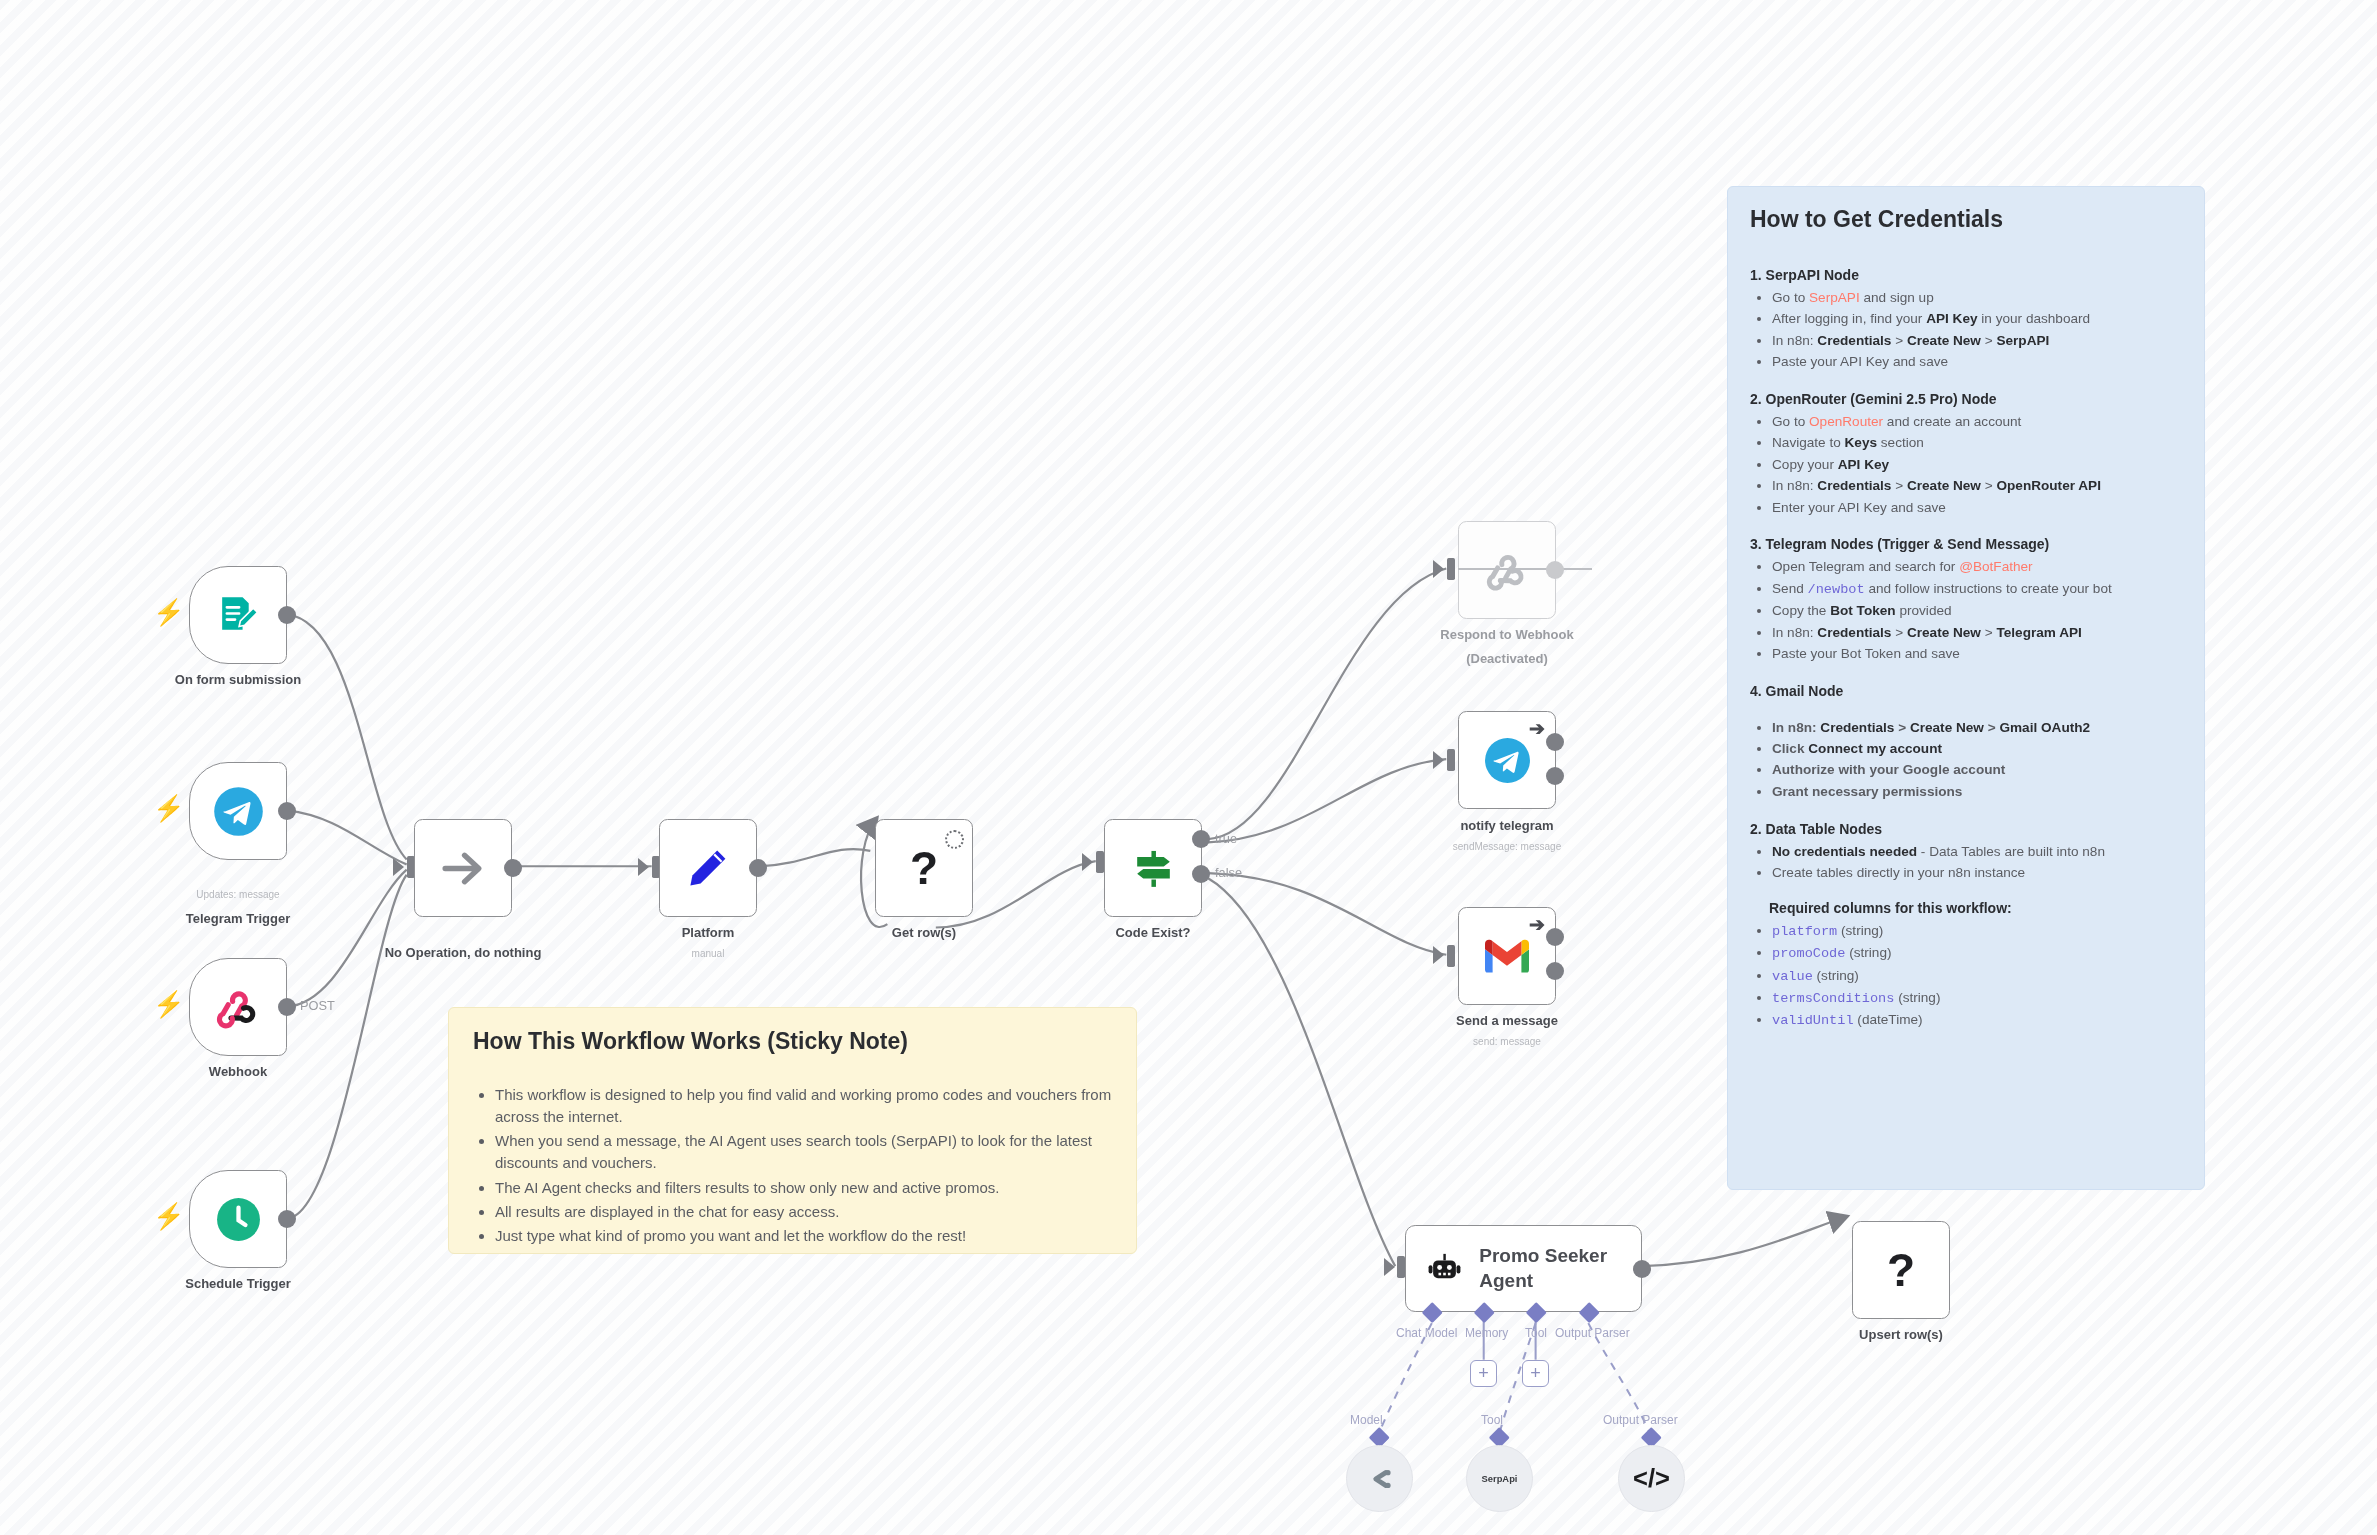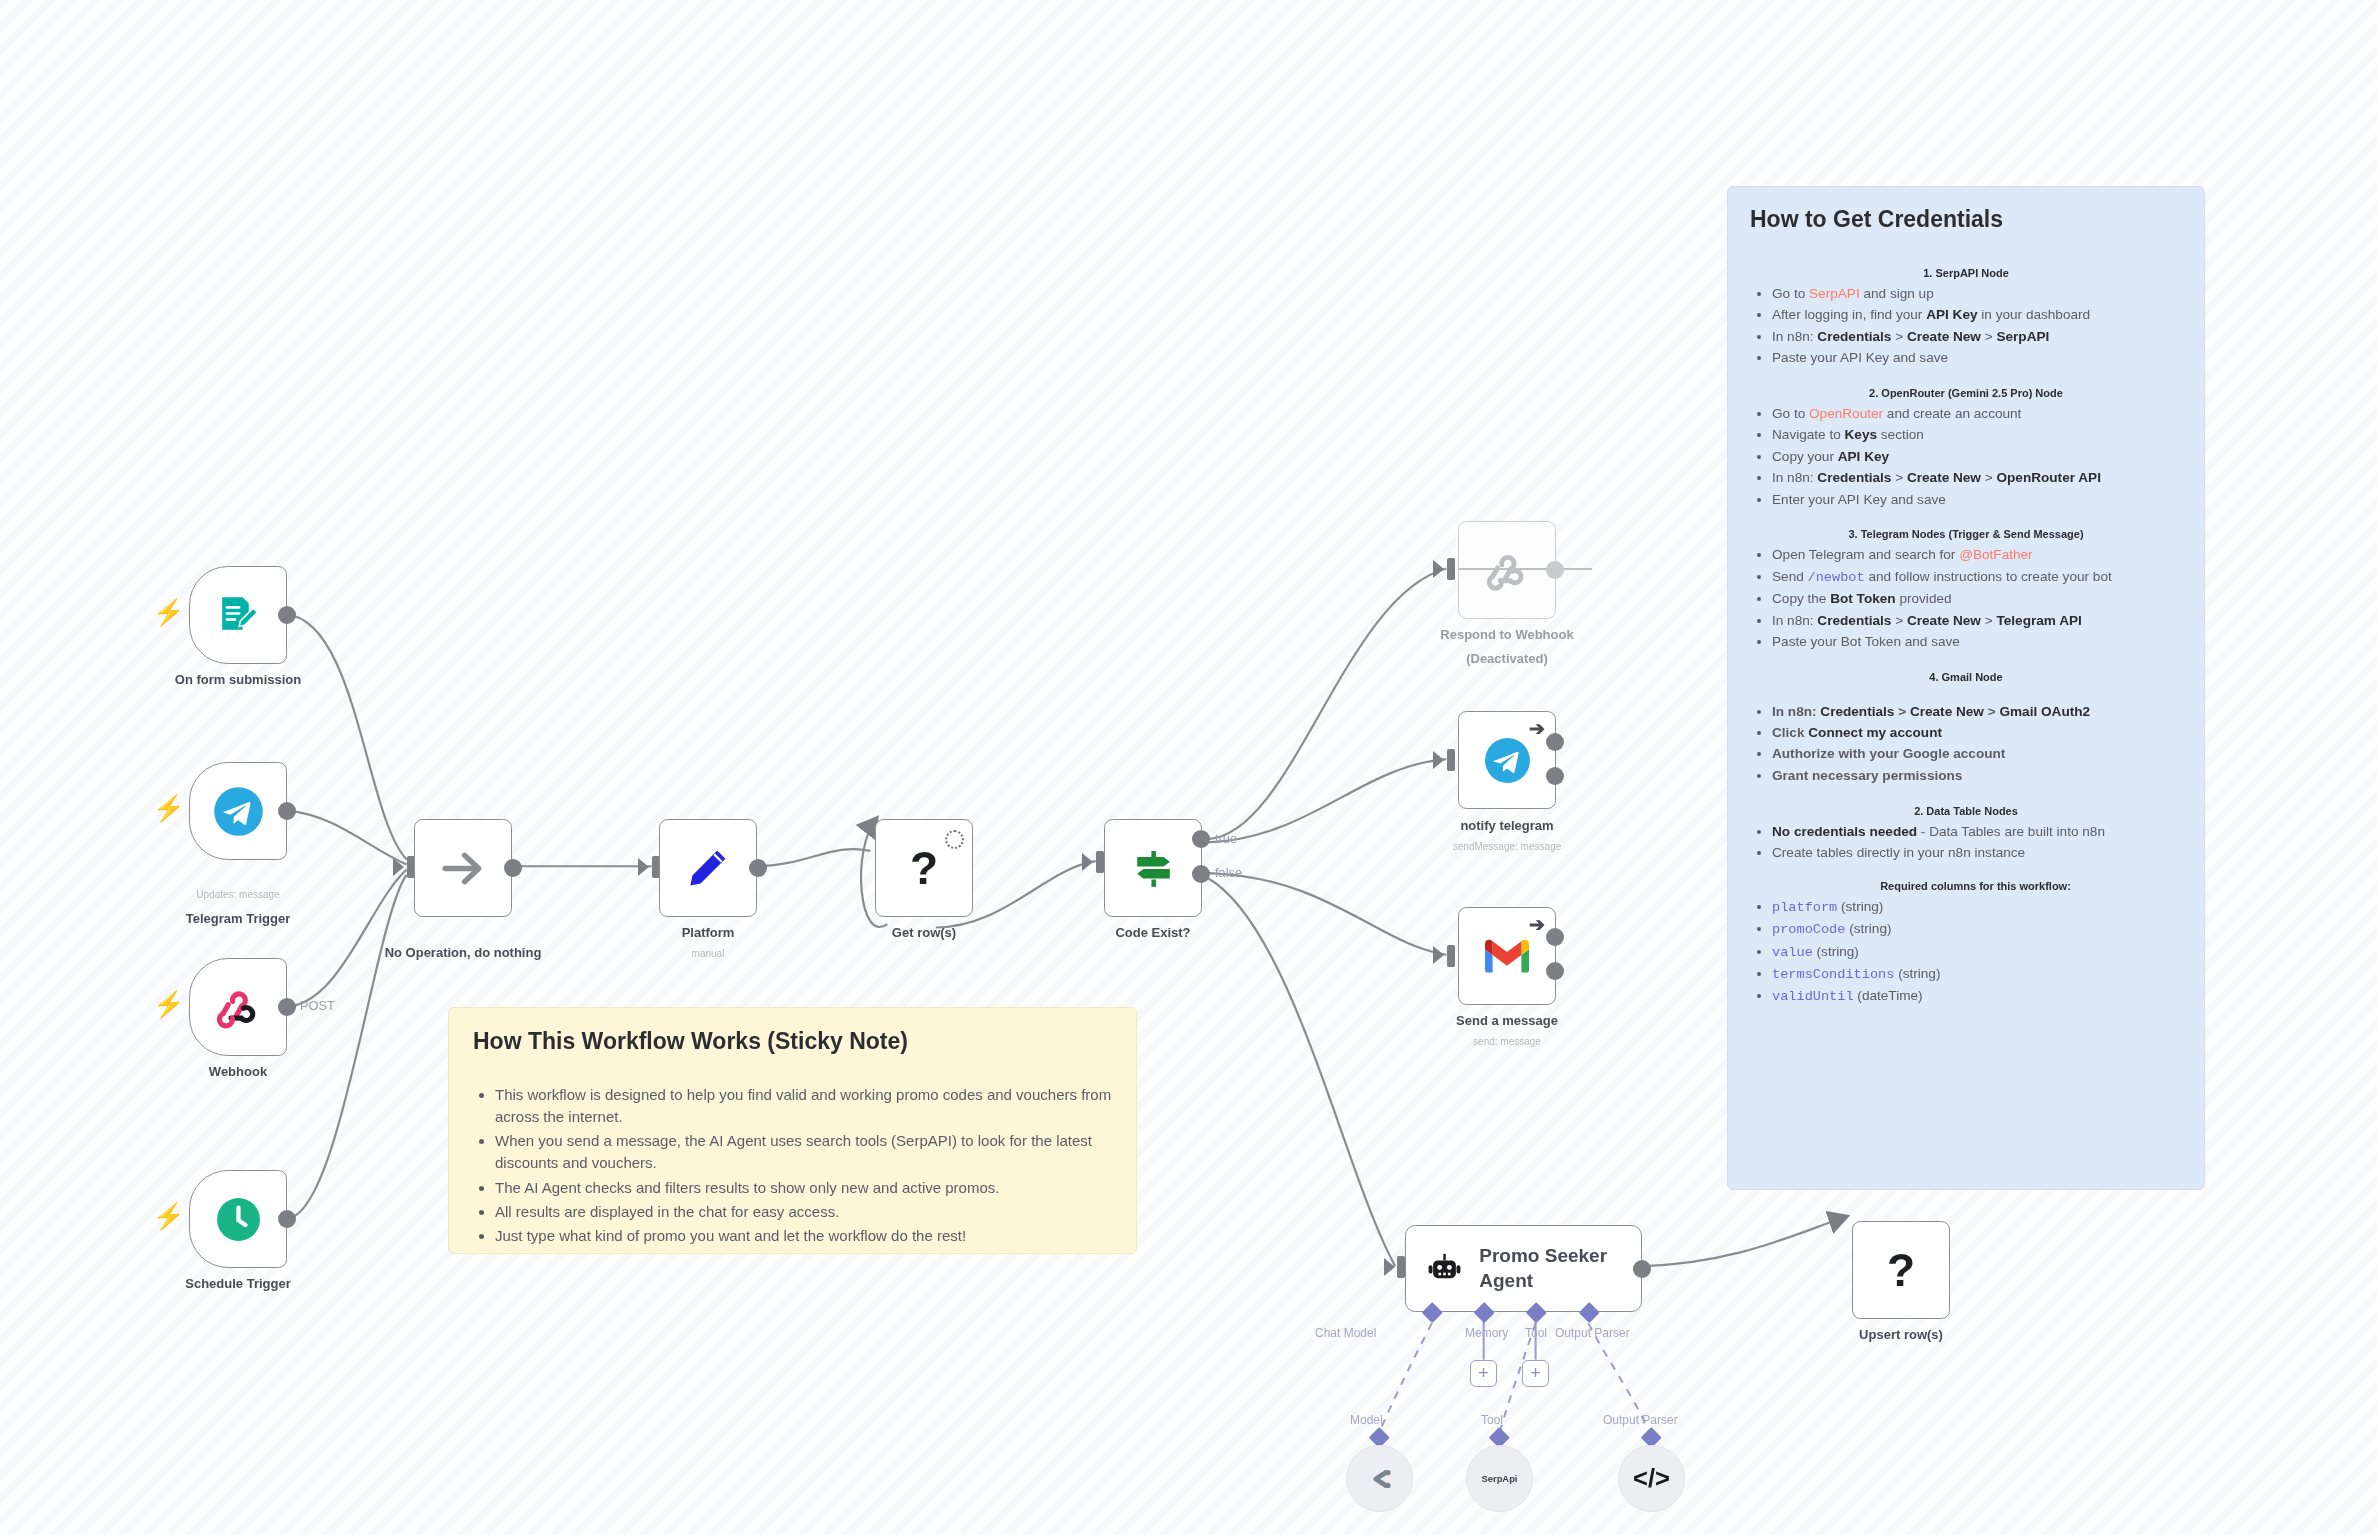--- a/index.html
+++ b/index.html
@@ -48,21 +48,21 @@
 
   
   .ic{display:block;}
   .qmark{font-size:46px;font-weight:700;color:#1f2024;line-height:1;}
 
   
   .sticky{position:absolute;box-sizing:border-box;border-radius:6px;}
   .sticky.yellow{background:#fdf6d9;border:0.9px solid #f2e9bf;}
   .sticky.blue{background:#dde9f6;border:0.9px solid #cfdff2;}
   .sticky h2{margin:0;font-size:23px;color:#2b2d31;font-weight:700;}
-  .sticky h3{margin:0;font-size:11px;color:#2b2d31;font-weight:700;text-align:center;}
+  .sticky h3{margin:0;font-size:14px;color:#2b2d31;font-weight:700;}
   .sticky ul{margin:0;padding-left:22px;}
   .sticky li{color:#5b5d63;line-height:1.45;}
   .yellow li{font-size:15px;margin-bottom:2.6px;}
   .blue li{font-size:13.6px;margin-bottom:1.7px;}
   .lnk{color:#ff7a6b;}
   .code{font-family:"Liberation Mono",monospace;color:#6f67d6;}
   b{color:#2b2d31;}
   .secnote{font-size:13.6px;color:#5b5d63;line-height:1.45;}
 
   
@@ -282,21 +282,21 @@
       <div>Promo Seeker</div>
       <div>Agent</div>
     </div>
   </div>
   <div class="dot" style="left:1633px;top:1260px;"></div>
 
   <div class="diamond" style="left:1425px;top:1305px;"></div>
   <div class="diamond" style="left:1477px;top:1305px;"></div>
   <div class="diamond" style="left:1529px;top:1305px;"></div>
   <div class="diamond" style="left:1582px;top:1305px;"></div>
-  <div class="portlbl" style="left:1315px;top:1326px;">Chat Model</div>
+  <div class="portlbl" style="left:1396px;top:1326px;">Chat Model</div>
   <div class="portlbl" style="left:1465px;top:1326px;">Memory</div>
   <div class="portlbl" style="left:1525px;top:1326px;">Tool</div>
   <div class="portlbl" style="left:1555px;top:1326px;">Output Parser</div>
 
   <div class="plus" style="left:1470px;top:1360px;">+</div>
   <div class="plus" style="left:1522px;top:1360px;">+</div>
 
   <div class="portlbl" style="left:1350px;top:1413px;">Model</div>
   <div class="diamond" style="left:1372px;top:1430px;"></div>
   <div class="subnode" style="left:1346px;top:1445px;">

